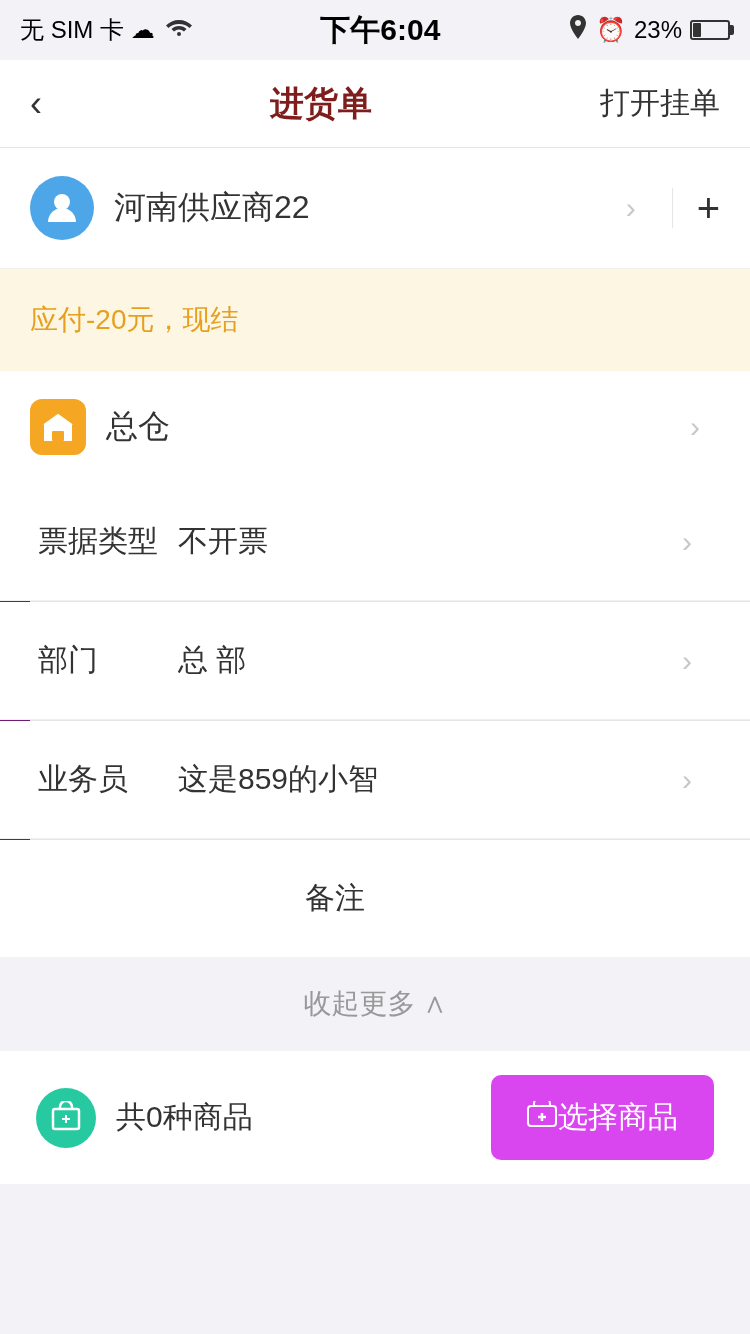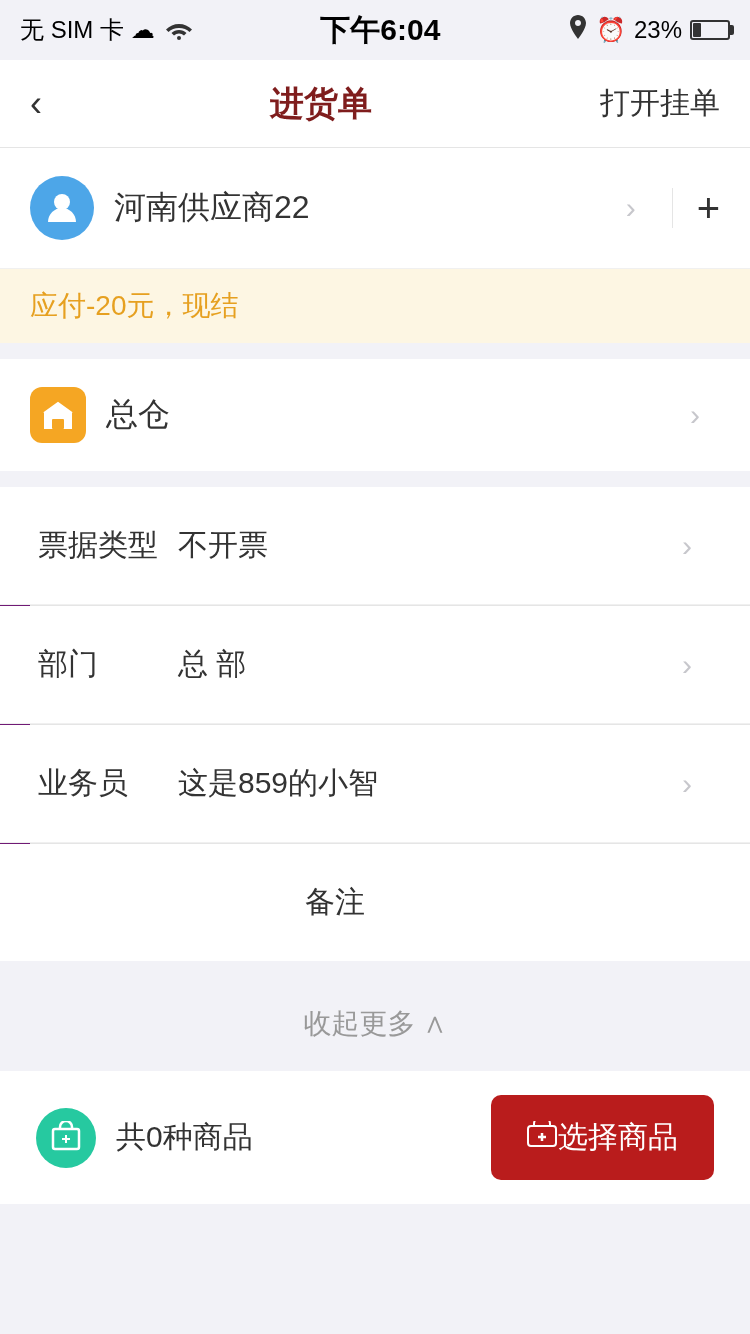--- a/index.html
+++ b/index.html
@@ -19,21 +19,21 @@
       background: #f2f2f7;
       display: flex;
       align-items: center;
       justify-content: space-between;
       padding: 0 20px;
       font-size: 26px;
       font-weight: 500;
     }
     .status-left {
       display: flex;
-      align-items: flex-end;
+      align-items: flex-start;
       gap: 10px;
       font-size: 24px;
     }
     .status-center {
       font-size: 30px;
       font-weight: 600;
     }
     .status-right {
       display: flex;
       align-items: center;
@@ -93,21 +93,20 @@
     }
 
     
     .content {
       background: #f2f2f7;
     }
 
     
     .card {
       background: #701a75;
-      margin-bottom: 16px;
     }
 
     
     .supplier-row {
       display: flex;
       align-items: center;
       padding: 28px 30px;
       background: #fff;
       border-bottom: 1px solid #f0f0f0;
     }
@@ -144,21 +143,21 @@
     .supplier-divider {
       width: 1px;
       height: 40px;
       background: #e5e5e5;
       margin: 0 24px 0 16px;
     }
 
     
     .alert-banner {
       background: #fdf6e3;
-      padding: 18px 30px;
+      padding: 32px 30px;
       font-size: 28px;
       color: #e6a020;
     }
 
     
     .warehouse-row {
       display: flex;
       align-items: center;
       padding: 28px 30px;
       background: #fff;
@@ -236,21 +235,21 @@
       justify-content: center;
       margin-right: 20px;
       flex-shrink: 0;
     }
     .product-count {
       flex: 1;
       font-size: 30px;
       color: #333;
     }
     .select-btn {
-      background: #b91c1c;
+      background: #d946ef;
       color: #fff;
       border: none;
       border-radius: 10px;
       padding: 22px 36px;
       font-size: 30px;
       display: flex;
       align-items: center;
       gap: 1px;
       cursor: pointer;
     }

